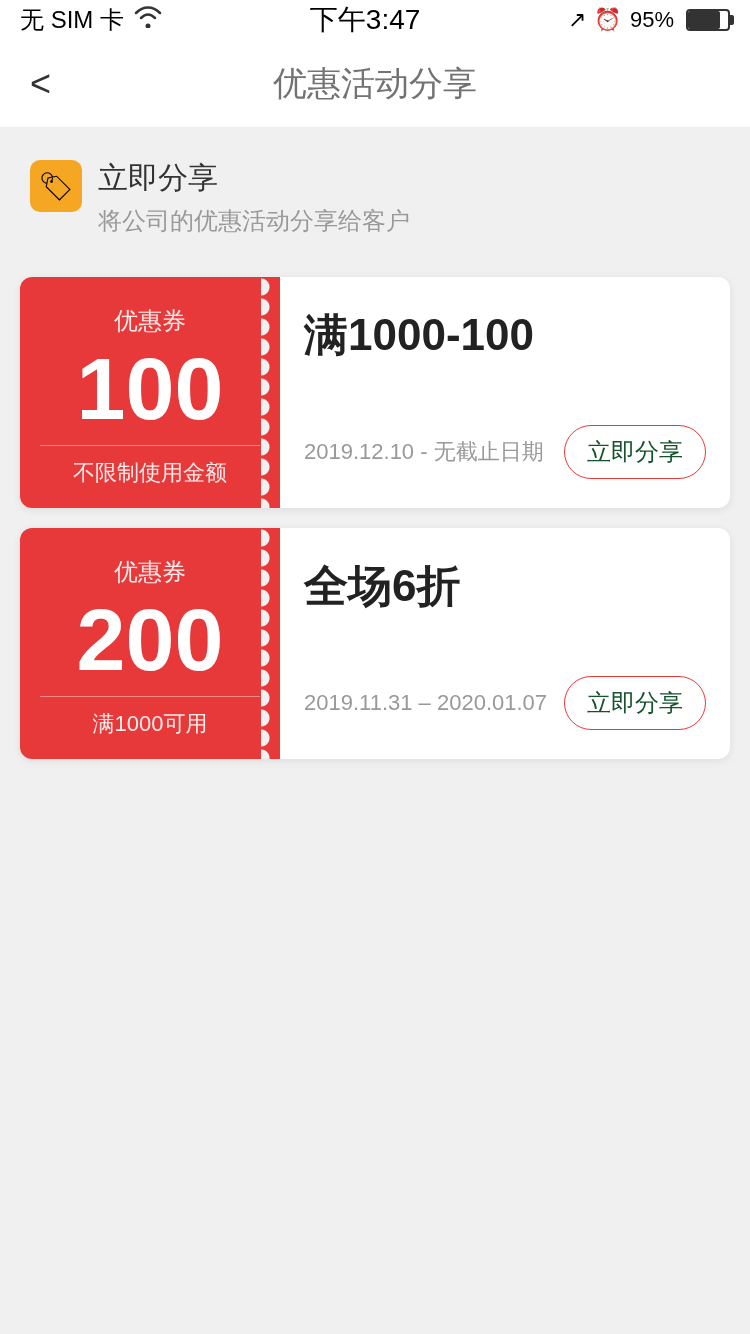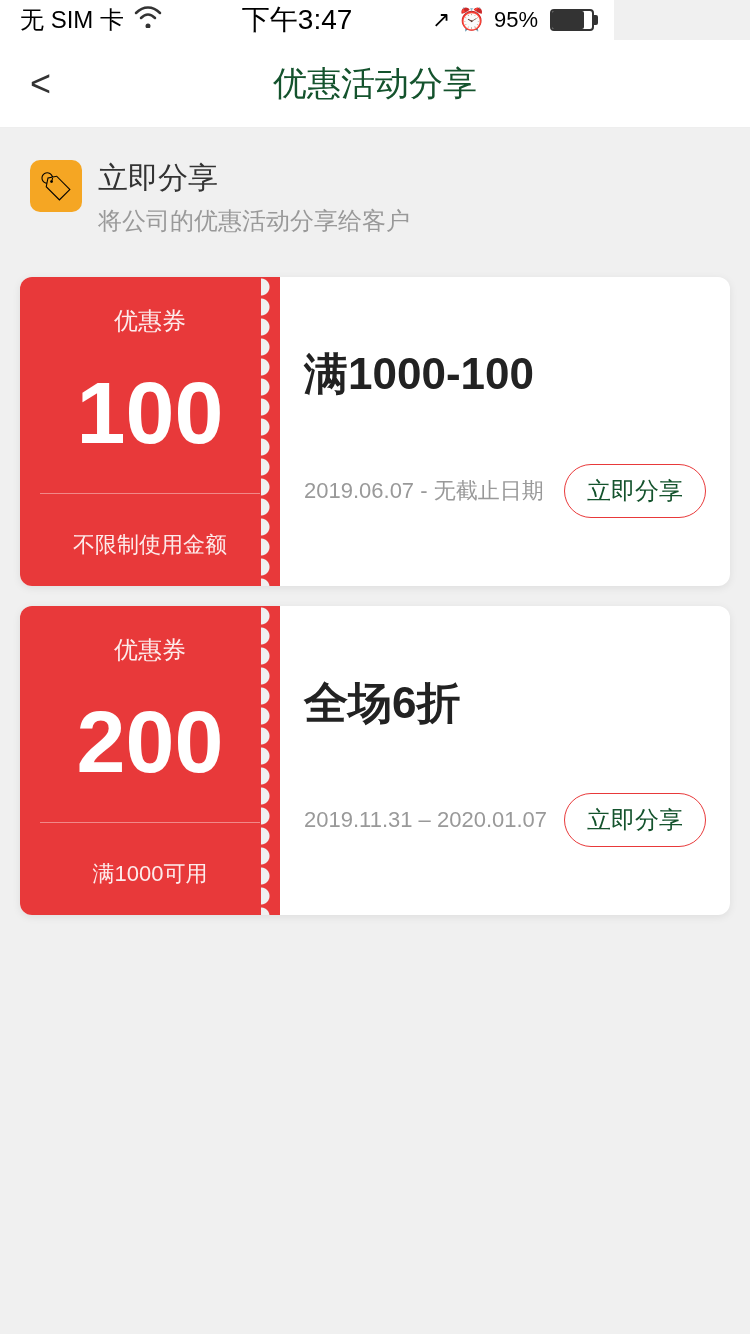--- a/index.html
+++ b/index.html
@@ -7,21 +7,21 @@
     body {
       width: 750px;
       min-height: 1334px;
       background: #f0f0f0;
       font-family: -apple-system, "PingFang SC", "Helvetica Neue", Arial, sans-serif;
       overflow-x: hidden;
     }
 
     
     .status-bar {
-      width: 614px;
+      width: 750px;
       height: 40px;
       background: #fff;
       display: flex;
       align-items: center;
       justify-content: space-between;
       padding: 0 20px;
       font-size: 24px;
       font-weight: 500;
     }
     .status-left {
@@ -84,21 +84,21 @@
       position: absolute;
       left: 30px;
       font-size: 36px;
       color: #333;
       cursor: pointer;
       font-weight: 300;
     }
     .nav-title {
       font-size: 34px;
       font-weight: 500;
-      color: #14532d;
+      color: #737373;
     }
 
     
     .section-header {
       background: #f0f0f0;
       padding: 30px 30px 20px;
       display: flex;
       align-items: flex-start;
       gap: 16px;
     }
@@ -139,26 +139,25 @@
       display: flex;
       overflow: hidden;
       box-shadow: 0 2px 8px rgba(0,0,0,0.08);
     }
 
     
     .coupon-left {
       width: 260px;
       background: #e8393a;
       position: relative;
-      padding: 28px 20px 26px;
+      padding: 28px 20px 20px;
       display: flex;
       flex-direction: column;
       align-items: center;
       flex-shrink: 0;
-      gap: 24px;
     }
     
     .coupon-left::after {
       content: '';
       position: absolute;
       right: -1px;
       top: 0;
       bottom: 0;
       width: 20px;
       background: radial-gradient(circle at 0 10px, #f0f0f0 8px, transparent 9px);
@@ -274,21 +273,21 @@
   <div class="coupon-card">
     <div class="coupon-left">
       <div class="coupon-label">优惠券</div>
       <div class="coupon-amount">100</div>
       <div class="coupon-divider"></div>
       <div class="coupon-condition">不限制使用金额</div>
     </div>
     <div class="coupon-right">
       <div class="coupon-title">满1000-100</div>
       <div class="coupon-bottom">
-        <div class="coupon-date">2019.06.07 - 无截止日期</div>
+        <div class="coupon-date">2019.12.10 - 无截止日期</div>
         <button class="share-btn">立即分享</button>
       </div>
     </div>
   </div>
 
   <div class="coupon-card">
     <div class="coupon-left">
       <div class="coupon-label">优惠券</div>
       <div class="coupon-amount">200</div>
       <div class="coupon-divider"></div>

